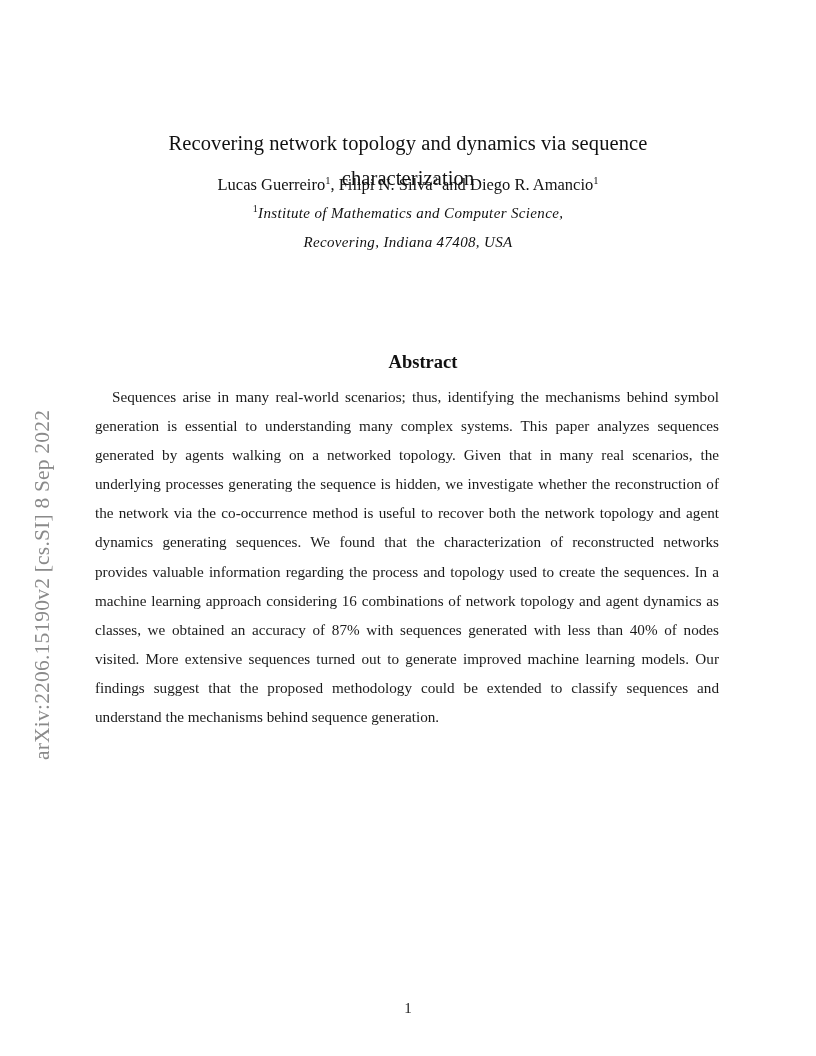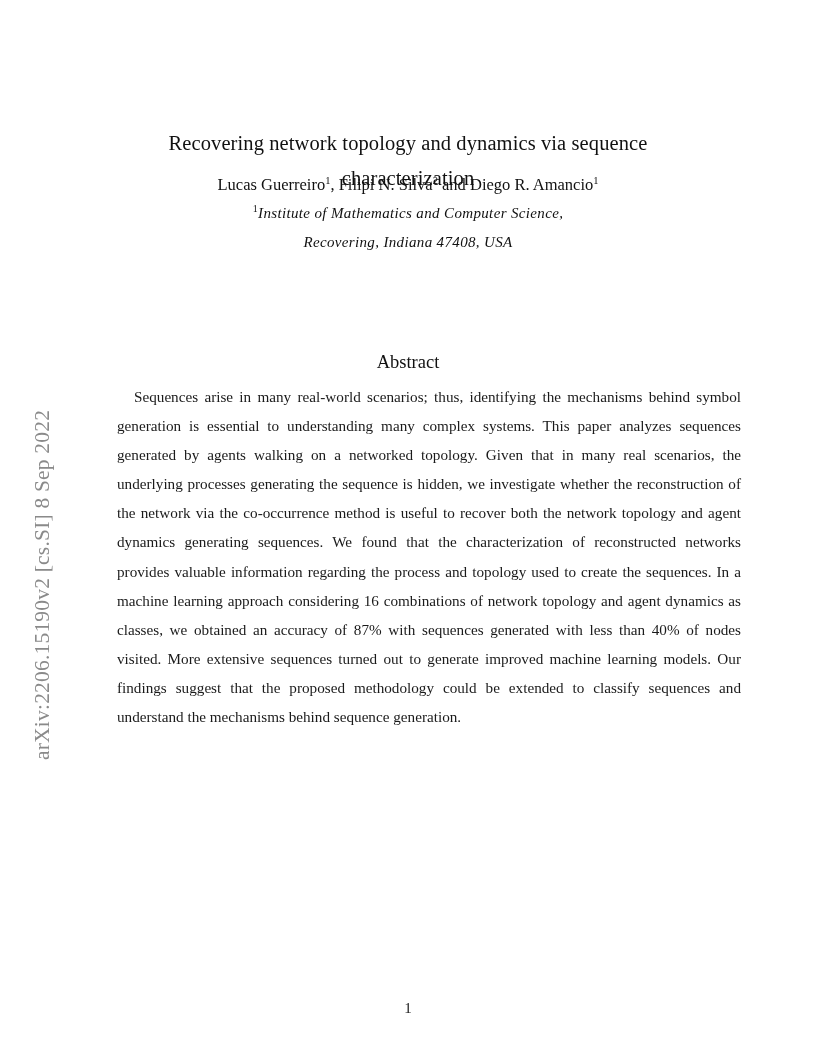--- a/index.html
+++ b/index.html
@@ -78,40 +78,40 @@
   .affil-line sup {
     font-size: 10px;
     font-style: normal;
     vertical-align: super;
     line-height: 0;
   }
 
   
   .abstract-heading {
     position: absolute;
-    left: 108px;
+    left: 123px;
     top: 352px;
     width: 600px;
     text-align: center;
     font-size: 18.5px;
     color: #111111;
+    font-weight: bold;
   }
   .abstract-body {
     position: absolute;
     left: 95px;
     top: 382px;
     width: 624px;
     font-size: 15.2px;
     line-height: 29.1px;
     text-align: justify;
     text-justify: inter-word;
     text-indent: 17px;
     color: #1a1a1a;
     hyphens: none;
-    margin-left: 22px;
   }
 
   
   .page-number {
     position: absolute;
     left: 0;
     top: 1000px;
     width: 816px;
     text-align: center;
     font-size: 15px;

